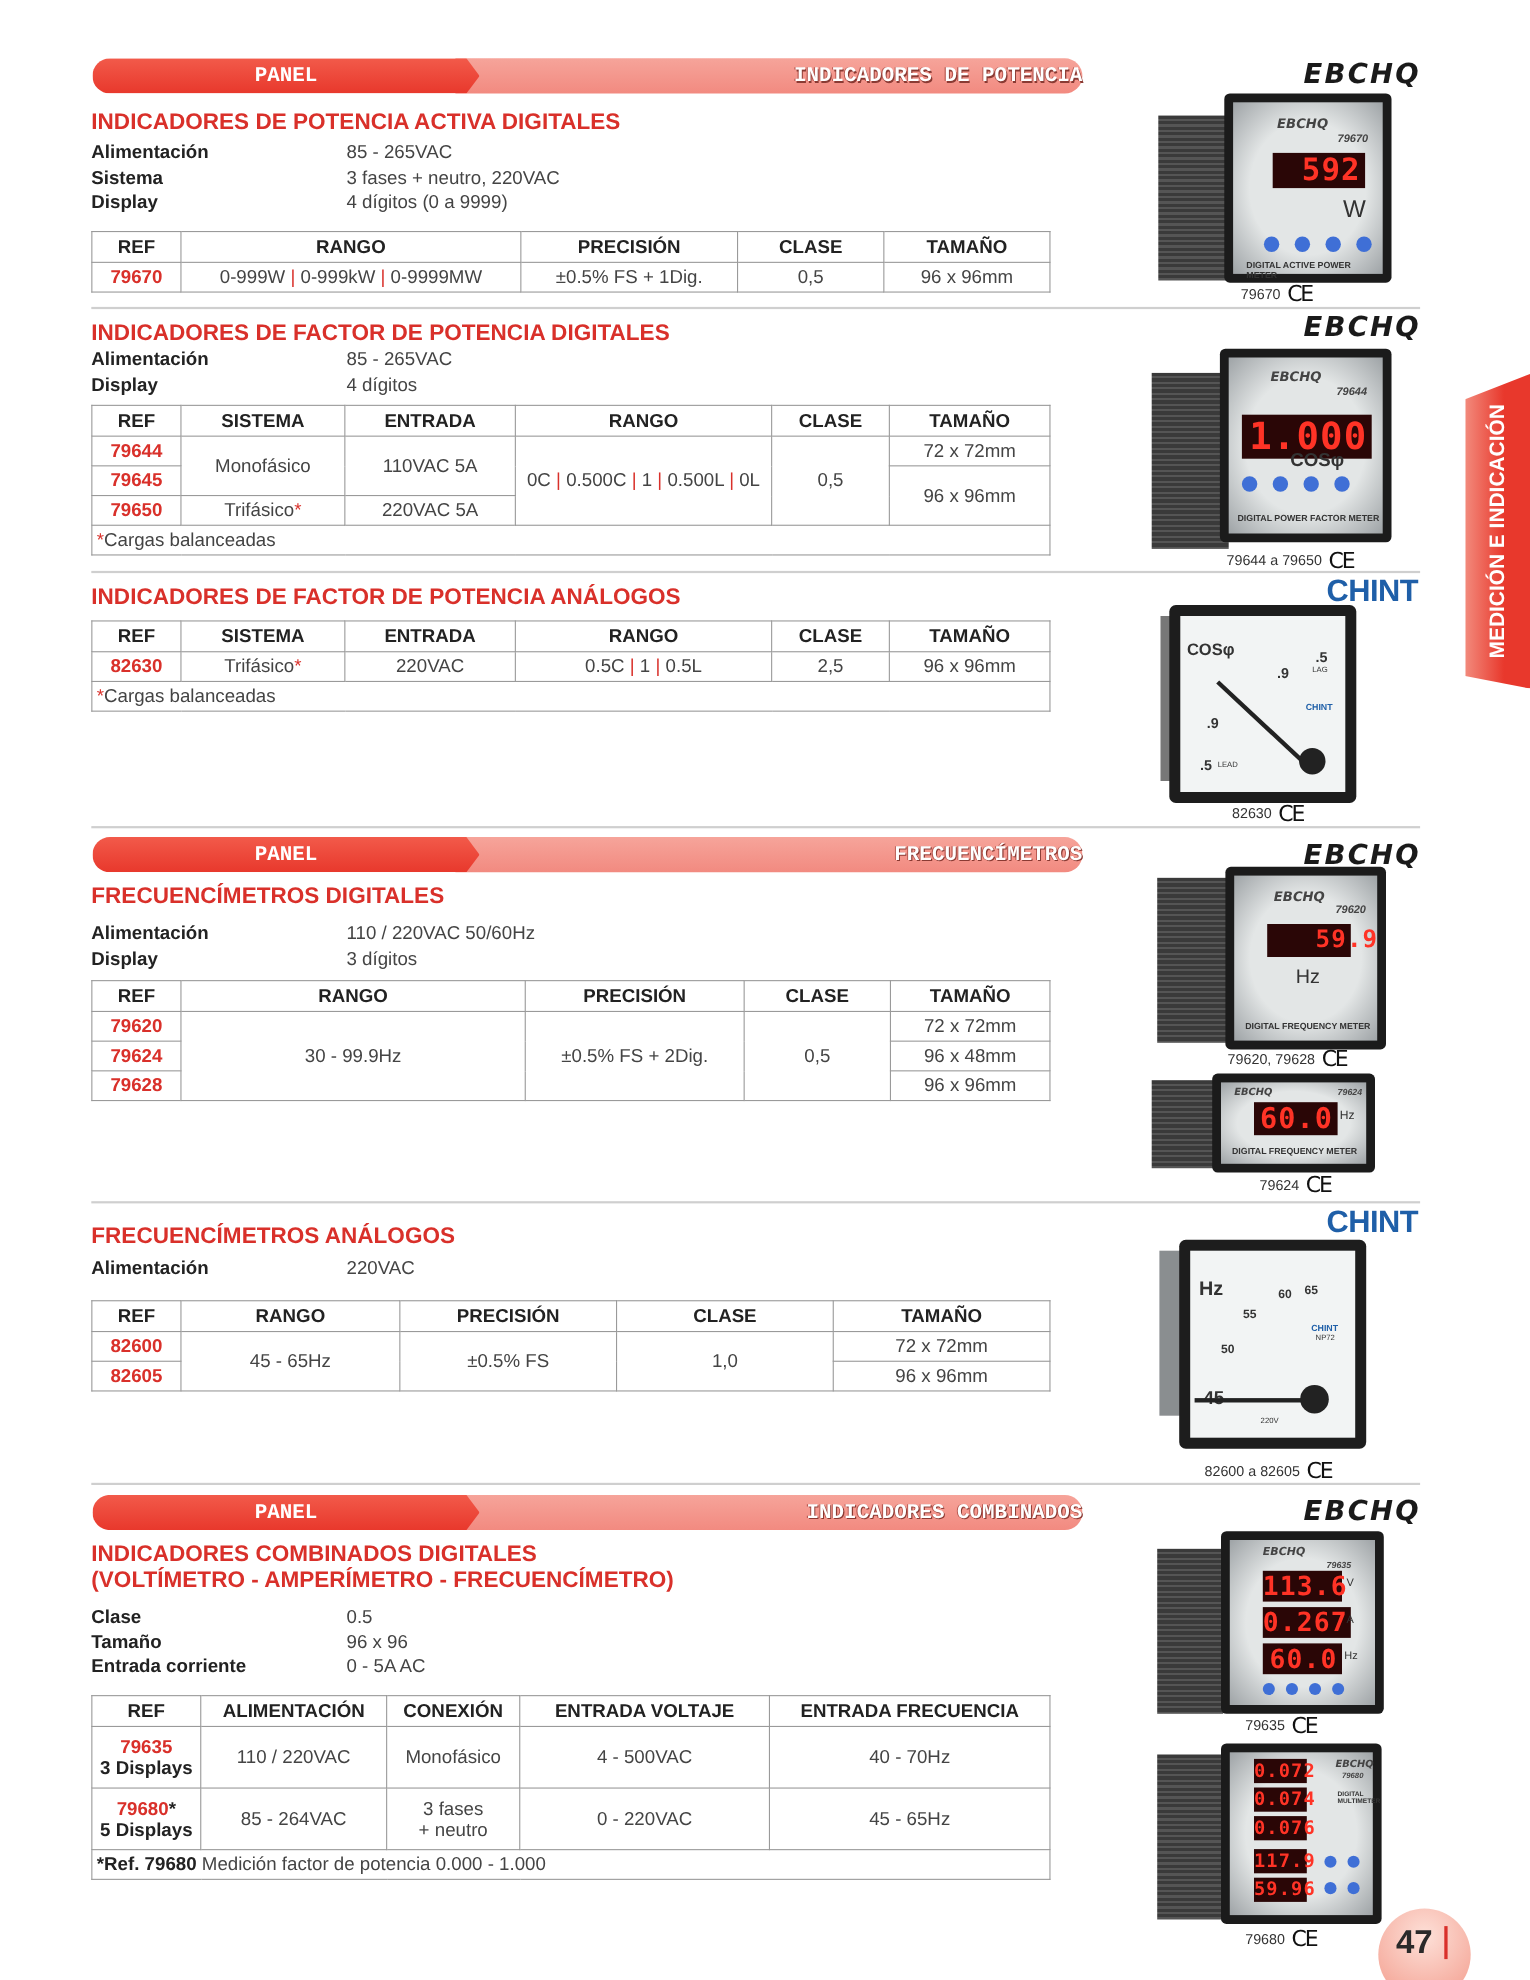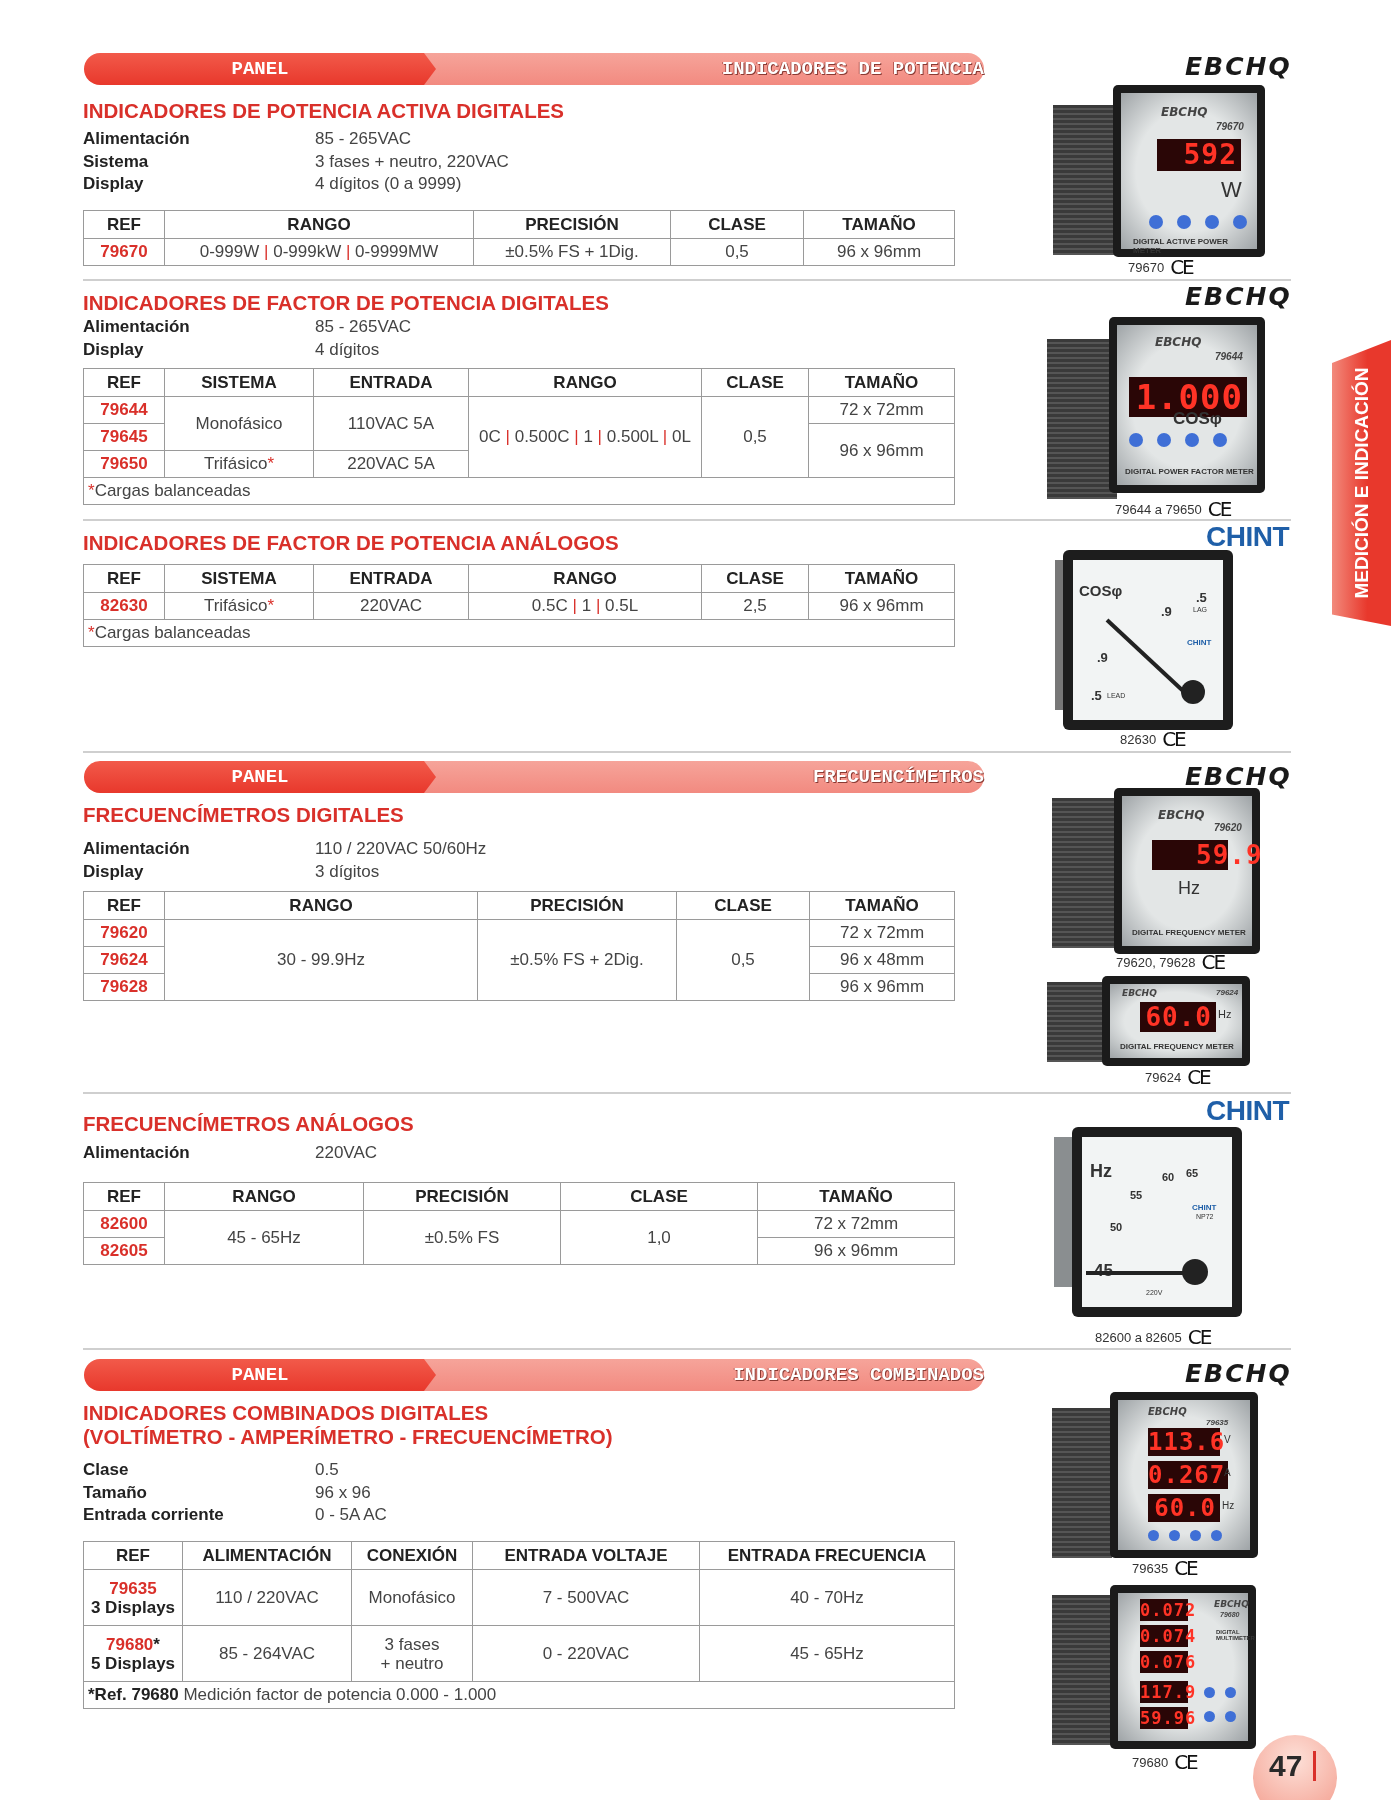--- a/index.html
+++ b/index.html
@@ -314,21 +314,21 @@
 </tbody>
   </table>
 
 <div class="ebchq" style="left:1185px; top:762px;">EBCHQ</div>
 <div class="meter" style="left:1052px; top:788px;">
   <div class="body" style="left:0; top:10px; width:70px; height:150px;"></div>
   <div class="face" style="left:62px; top:0; width:146px; height:166px;">
     <div class="inner">
       <div class="brand" style="left:36px; top:12px;">EBCHQ</div>
       <div class="model" style="left:92px; top:26px;">79620</div>
-      <div class="led" style="left:30px; top:44px; width:76px; height:30px; font-size:26px; line-height:30px;padding-left:44px;">59.9</div>
+      <div class="led" style="left:30px; top:44px; width:76px; height:30px; font-size:22px; line-height:30px;padding-left:44px;">59.9</div>
       <div style="position:absolute; left:56px; top:82px; font-size:18px; color:#333;">Hz</div>
       <div class="mlabel" style="left:10px; top:132px;">DIGITAL FREQUENCY METER</div>
     </div>
   </div>
 </div>
 <div class="caption" style="left:1116px; top:950px;">
     <span>79620, 79628</span>
     <span class="ce">CE</span>
   </div>
 <div class="meter" style="left:1047px; top:976px;">
@@ -440,21 +440,21 @@
     <th style="width:218px">ENTRADA VOLTAJE</th>
     <th>ENTRADA FRECUENCIA</th>
   </tr>
   <tr style="height:56px;">
     <td style="line-height:19px;">
       <div class="ast" style="font-weight:bold;">79635</div>
       <div style="font-weight:bold; color:#222;">3 Displays</div>
     </td>
     <td>110 / 220VAC</td>
     <td>Monofásico</td>
-    <td>7 - 500VAC</td>
+    <td>4 - 500VAC</td>
     <td>40 - 70Hz</td>
   </tr>
   <tr style="height:56px;">
     <td style="line-height:19px;">
       <div style="font-weight:bold;"><span class="ast">79680</span><span style="color:#222;">*</span></div>
       <div style="font-weight:bold; color:#222;">5 Displays</div>
     </td>
     <td>85 - 264VAC</td>
     <td style="line-height:19px;">
       <div>3 fases</div>

